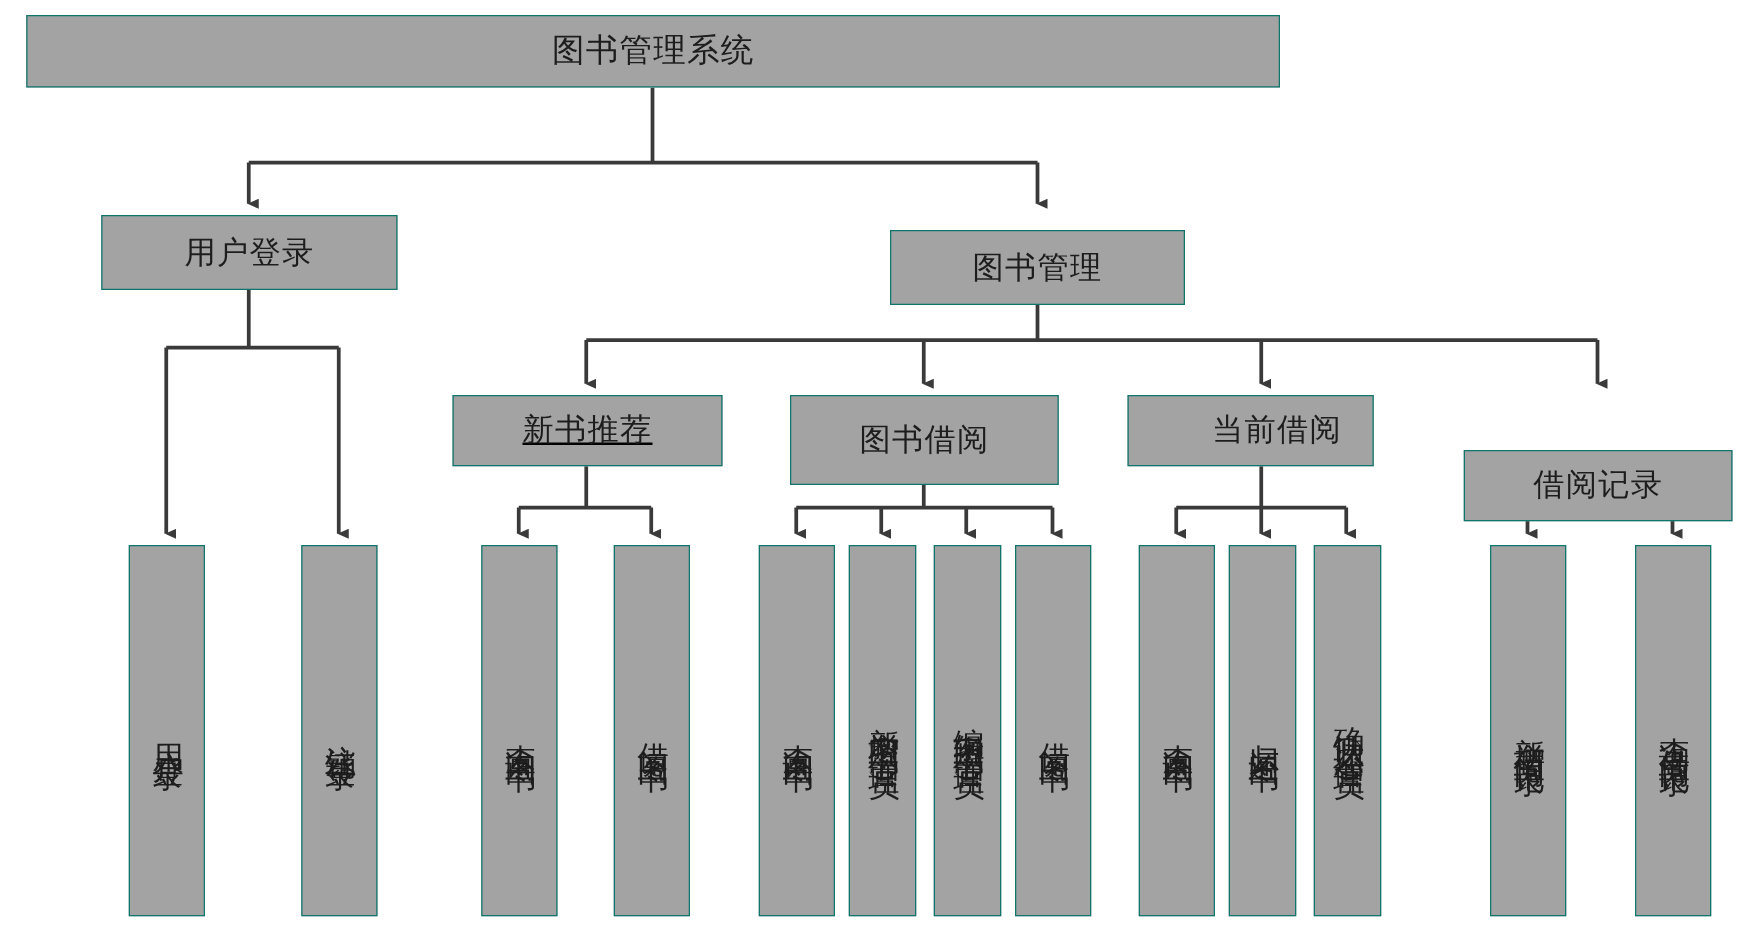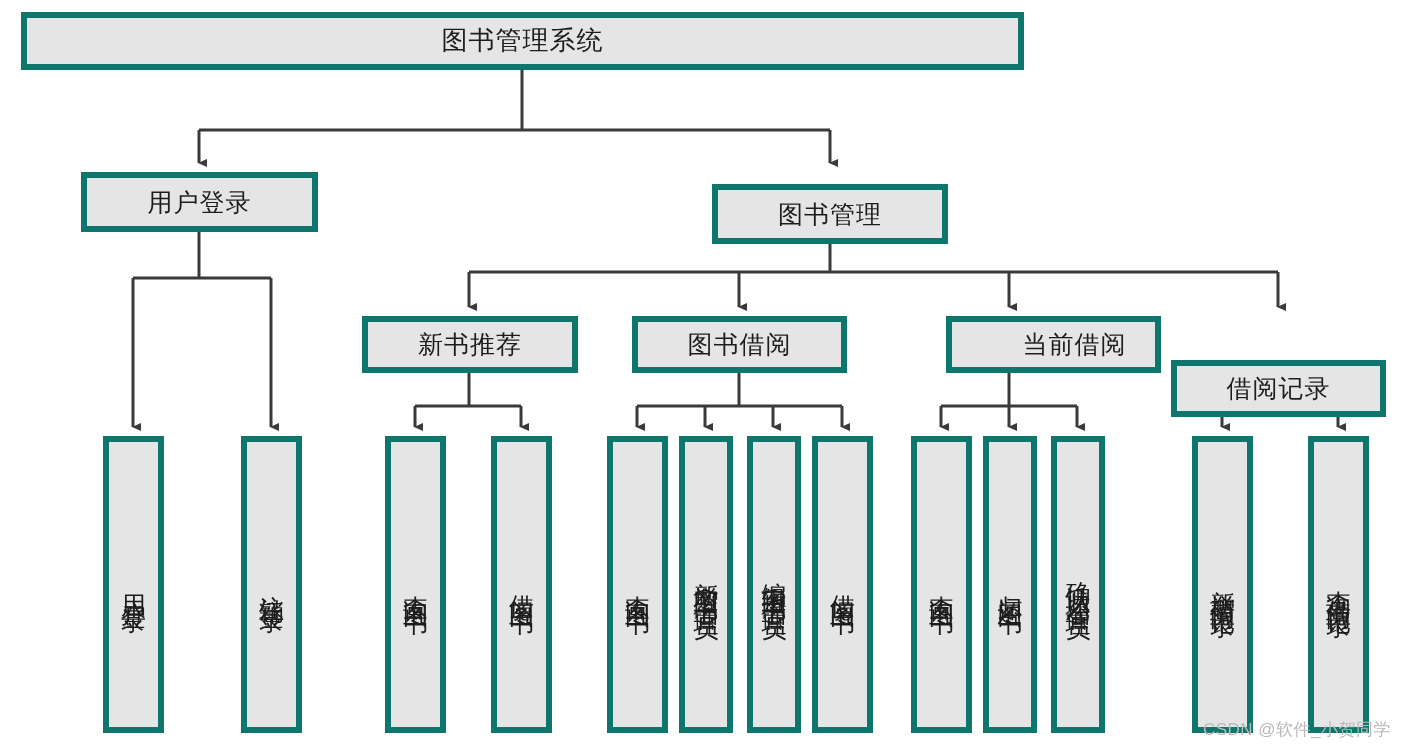--- a/index.html
+++ b/index.html
@@ -22,22 +22,22 @@
     position: absolute;
     left: 0;
     top: 0;
     width: 1405px;
     height: 747px;
     pointer-events: none;
   }
   .node {
     position: absolute;
     box-sizing: border-box;
-    background: #e5e5e5;
-    border: 6px solid #0f766e;
+    background: #a3a3a3;
+    border: 1px solid #0f766e;
     display: flex;
     align-items: center;
     justify-content: center;
     z-index: 2;
     text-align: center;
   }
   .node-label {
     color: #1d1d1d;
     letter-spacing: 1px;
     white-space: nowrap;
@@ -132,27 +132,27 @@
     <span class="node-label">图书管理系统</span>
   </div>
 
   <div class="node horizontal" style="left:81px; top:172px; width:237px; height:60px;">
     <span class="node-label">用户登录</span>
   </div>
   <div class="node horizontal" style="left:712px; top:184px; width:236px; height:60px;">
     <span class="node-label">图书管理</span>
   </div>
 
-  <div class="node horizontal" style="left:362px; top:316px; width:216px; height:57px;">
+  <div class="node horizontal" style="left:362px; top:316px; width:216px; height:57px;text-decoration:underline;">
     <span class="node-label">新书推荐</span>
   </div>
-  <div class="node horizontal" style="left:632px; top:316px; width:215px; height:57px;">
+  <div class="node horizontal" style="left:632px; top:316px; width:215px; height:72px;">
     <span class="node-label">图书借阅</span>
   </div>
-  <div class="node horizontal" style="left:946px; top:316px; width:215px; height:57px;padding-left:42px;">
+  <div class="node horizontal" style="left:902px; top:316px; width:197px; height:57px;padding-left:42px;">
     <span class="node-label">当前借阅</span>
   </div>
   <div class="node horizontal" style="left:1171px; top:316px; width:215px; height:57px;margin-top:44px;">
     <span class="node-label">借阅记录</span>
   </div>
 
   <div class="node vertical" style="left:103px; top:436px; width:61px; height:297px;">
     <span class="node-label">用户登录</span>
   </div>
   <div class="node vertical" style="left:241px; top:436px; width:61px; height:297px;">
@@ -189,15 +189,14 @@
     <span class="node-label">确认归还（管理员）</span>
   </div>
 
   <div class="node vertical" style="left:1192px; top:436px; width:61px; height:297px;">
     <span class="node-label">新增借阅记录</span>
   </div>
   <div class="node vertical" style="left:1308px; top:436px; width:61px; height:297px;">
     <span class="node-label">查询借阅记录</span>
   </div>
 
-  <div id="watermark">CSDN @软件_小贺同学</div>
 
 </div>
 
 </body></html>

